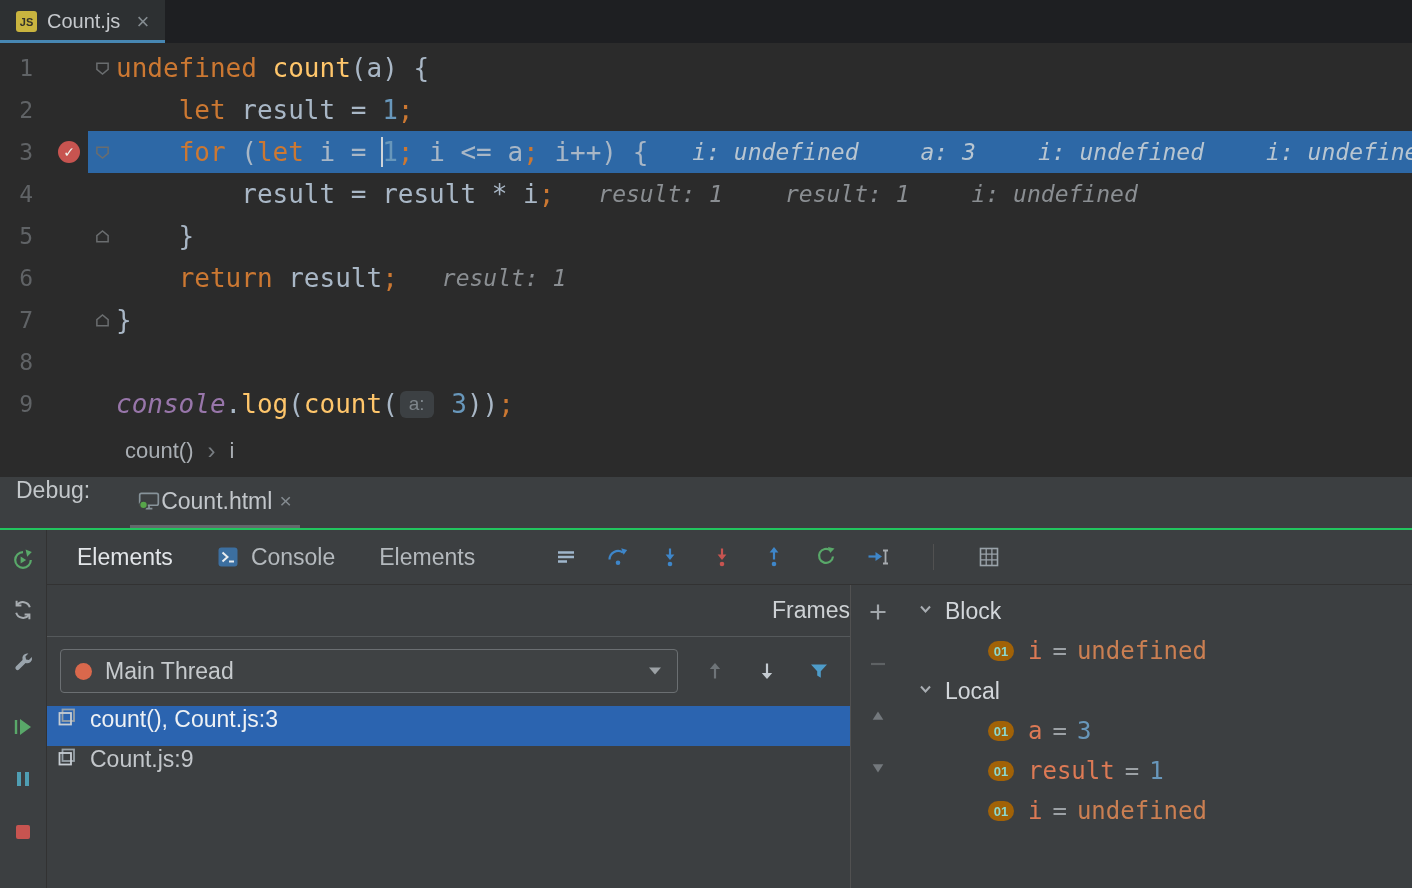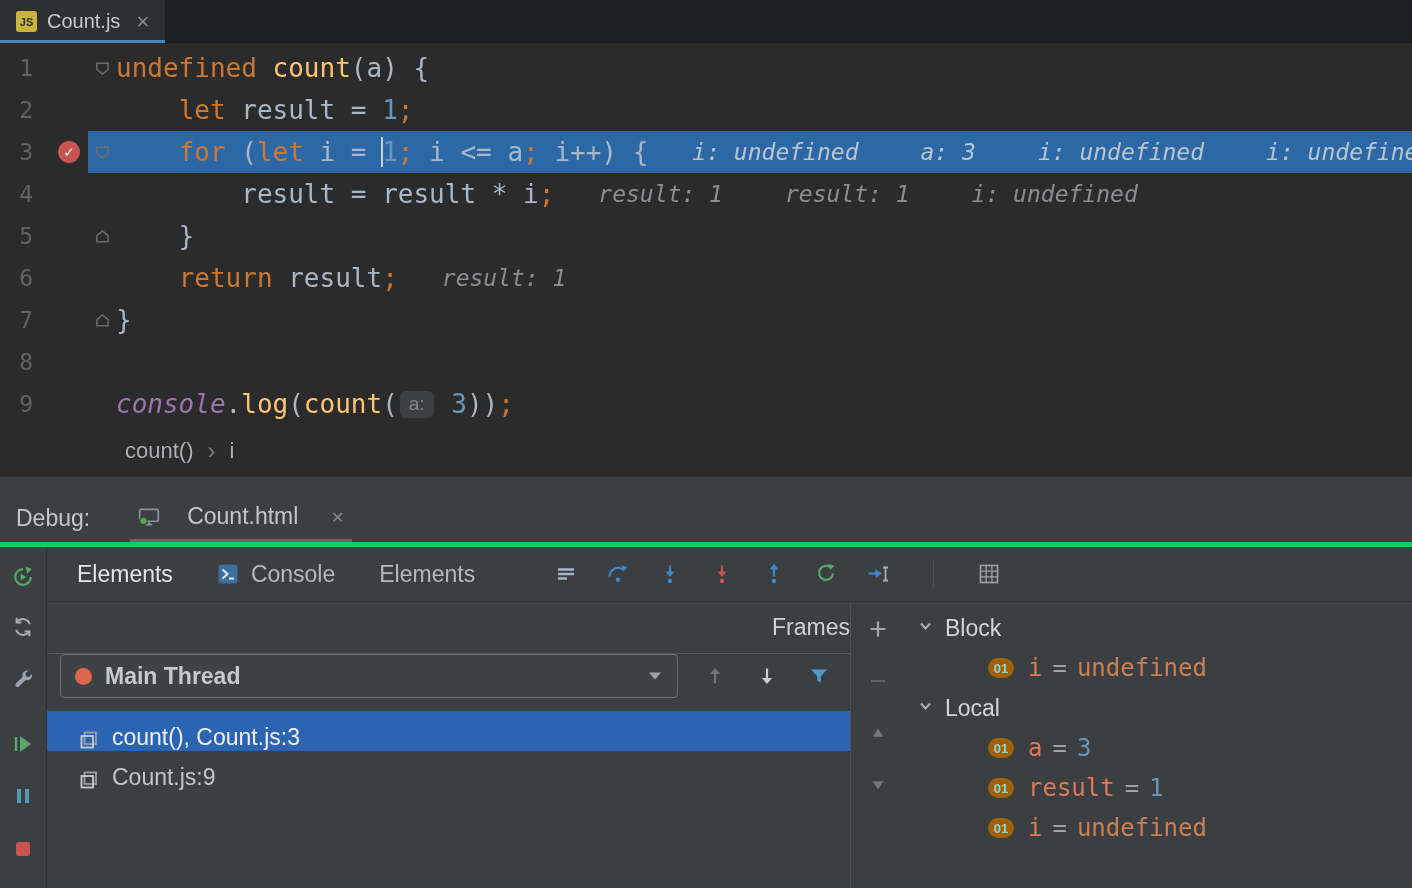--- a/index.html
+++ b/index.html
@@ -43,24 +43,24 @@
   .line.exec .hint{color:#b9c6d1;}
 
   
   .breadcrumbs{height:52px;background:#2b2b2b;display:flex;align-items:center;
     padding-left:125px;flex:none;}
   .bc-item{font-size:22px;color:#a9aeb3;cursor:pointer;}
   .bc-sep{font-size:24px;color:#787d82;margin:0 14px;}
 
   
   .debugwin{flex:1;display:flex;flex-direction:column;background:#3c3f41;min-height:0;}
-  .dbg-header{height:53px;flex:none;display:flex;align-items:center;padding-left:16px;
-    border-bottom:5px solid #22c55e;box-sizing:border-box;margin-top:17px;}
+  .dbg-header{height:53px;flex:none;display:flex;padding-left:16px;
+    border-bottom:2px solid #22c55e;box-sizing:border-box;}
   .dbg-label{font-size:23px;color:#c3c7ca;}
-  .dbg-tab{margin-left:40px;height:100%;display:flex;align-items:center;gap:27px;padding:16px 8px;
+  .dbg-tab{margin-left:40px;height:100%;display:flex;align-items:center;gap:1px;padding:16px 8px;
     border-bottom:3px solid #63686b;box-sizing:border-box;cursor:pointer;}
   .dbg-tab-title{font-size:23px;color:#c2c6ca;}
   .dbg-tab-close{font-size:21px;color:#848b90;margin-left:6px;}
 
   .dbg-body{flex:1;display:flex;min-height:0;}
   .strip{width:47px;flex:none;border-right:1px solid #323232;box-sizing:border-box;
     display:flex;flex-direction:column;align-items:center;padding-top:19px;}
   .strip .icon22{margin-top:0;}
   .strip .icon22:nth-child(2){margin-top:28px;}
   .strip .icon22:nth-child(3){margin-top:30px;}
@@ -80,29 +80,29 @@
   .vsep{width:1px;height:26px;background:#515151;margin:0 14px;}
 
   .panels{flex:1;display:flex;min-height:0;}
   .frames-panel{width:803px;flex:none;display:flex;flex-direction:column;box-sizing:border-box;}
   .vars-panel{flex:1;border-left:1px solid #515151;display:flex;flex-direction:column;min-width:0;}
   .panel-header{height:52px;flex:none;display:flex;align-items:center;
     border-bottom:1px solid #55595b;box-sizing:border-box;font-size:23px;color:#cdd1d4;}
   .frames-panel .panel-header{padding-left:33px;justify-content:flex-end;}
   .vars-panel .panel-header{padding-left:30px;}
 
-  .thread-row{display:flex;align-items:center;padding-left:13px;margin-top:0;font-weight:bold;}
+  .thread-row{display:flex;align-items:center;padding-left:13px;margin-top:12px;}
   .thread-dd{width:618px;height:44px;border:1px solid #6b6f72;border-radius:4px;background:#3f4244;
     display:flex;align-items:center;padding:0 14px;gap:13px;box-sizing:border-box;cursor:pointer;}
   .tdot{width:17px;height:17px;border-radius:50%;background:#d9684c;flex:none;}
   .tlabel{font-size:23px;color:#c6cacd;flex:1;}
   .thread-controls{display:flex;align-items:center;gap:30px;margin-left:26px;}
 
   .frames-list{margin-top:13px;}
-  .frow{height:40px;display:flex;align-items:flex-end;padding-left:31px;cursor:pointer;}
+  .frow{height:40px;display:flex;align-items:flex-start;padding-left:9px;cursor:pointer;}
   .frow.sel{background:#2b64b0;}
   .flabel{margin-left:12px;font-size:23px;color:#c2c6ca;}
   .frow.sel .flabel{color:#eef1f4;}
 
   .vars-body{flex:1;display:flex;min-height:0;}
   .vars-toolbar{width:53px;flex:none;display:flex;flex-direction:column;align-items:center;
     padding-top:16px;gap:30px;}
   .vars-tree{flex:1;padding-top:6px;min-width:0;}
   .vgroup{height:40px;display:flex;align-items:center;padding-left:14px;gap:12px;cursor:pointer;}
   .vglabel{font-size:23px;color:#d2d6da;}

